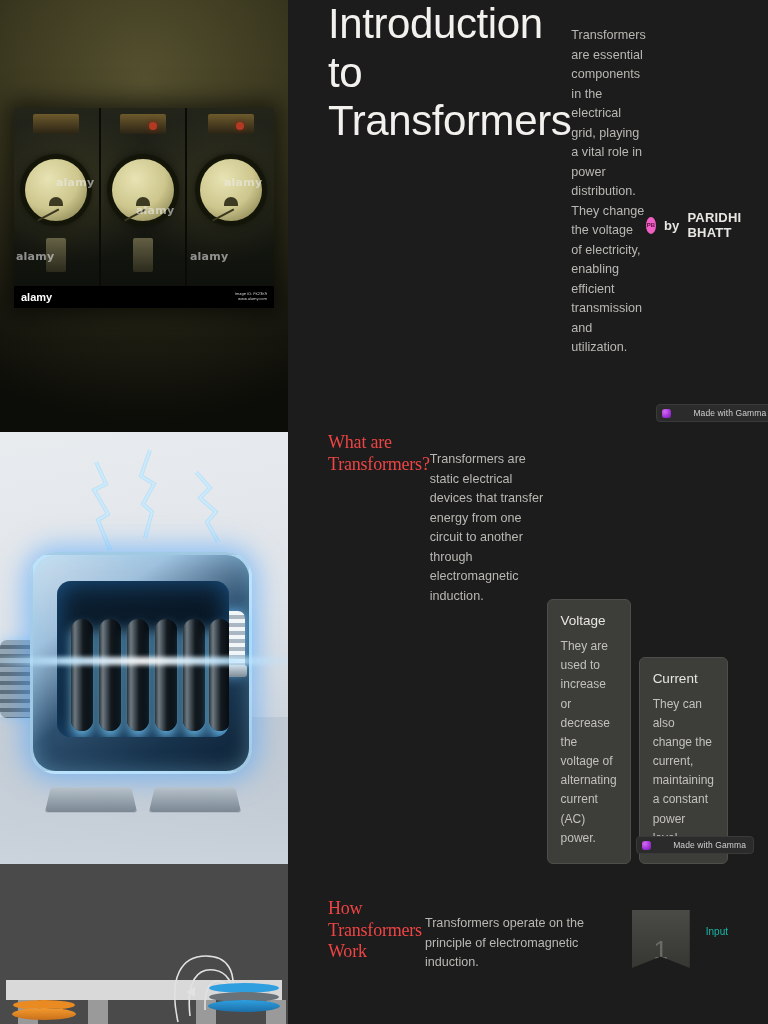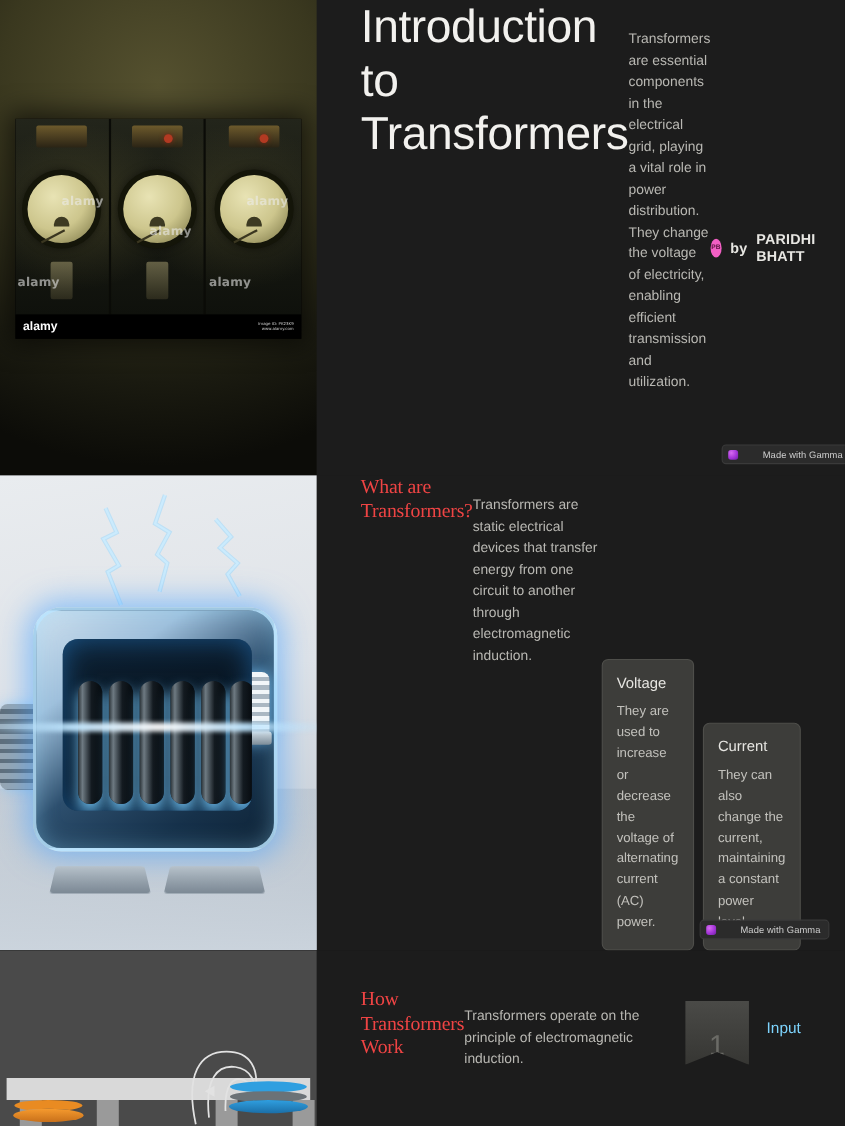--- a/index.html
+++ b/index.html
@@ -128,21 +128,21 @@
   .card-title { font-size: 13.5px; color: #e6e5e1; margin-bottom: 9px; font-weight: 400; }
   .card-text { font-size: 12px; line-height: 1.6; color: #c2c1bc; }
 
   
   .step-row { display: flex; align-items: flex-start; gap: 16px; margin-top: 12px; }
   .ribbon { position: relative; width: 58px; height: 58px; flex: 0 0 58px;
      background: linear-gradient(180deg,#4a4a47,#363633);
      clip-path: polygon(0 0, 100% 0, 100% 100%, 50% 80%, 0 100%); }
   .ribbon-num { position: absolute; left: 0; right: 0; bottom: 2px; text-align: center;
      font-size: 26px; color: #6b6b66; font-weight: 400; }
-  .step-label { font-size: 14px; color: #7dd3fc; padding-top: 16px; }
+  .step-label { font-size: 10px; color: #14b8a6; padding-top: 16px; }
 
   
   .gamma-badge { position: absolute; right: 14px; display: inline-flex; align-items: center;
      gap: 22px; background: #2b2b2b; border: 1px solid #3a3a3a; border-radius: 4px;
      padding: 3px 7px 3px 5px; font-size: 8.5px; color: #cfcfcf; letter-spacing: .1px; }
   .gamma-mark { width: 9px; height: 9px; border-radius: 2.5px;
      background: radial-gradient(circle at 32% 30%, #d66bf0 0%, #a334d8 55%, #6d1fa0 100%); }
 </style>
 </head>
 <body>

